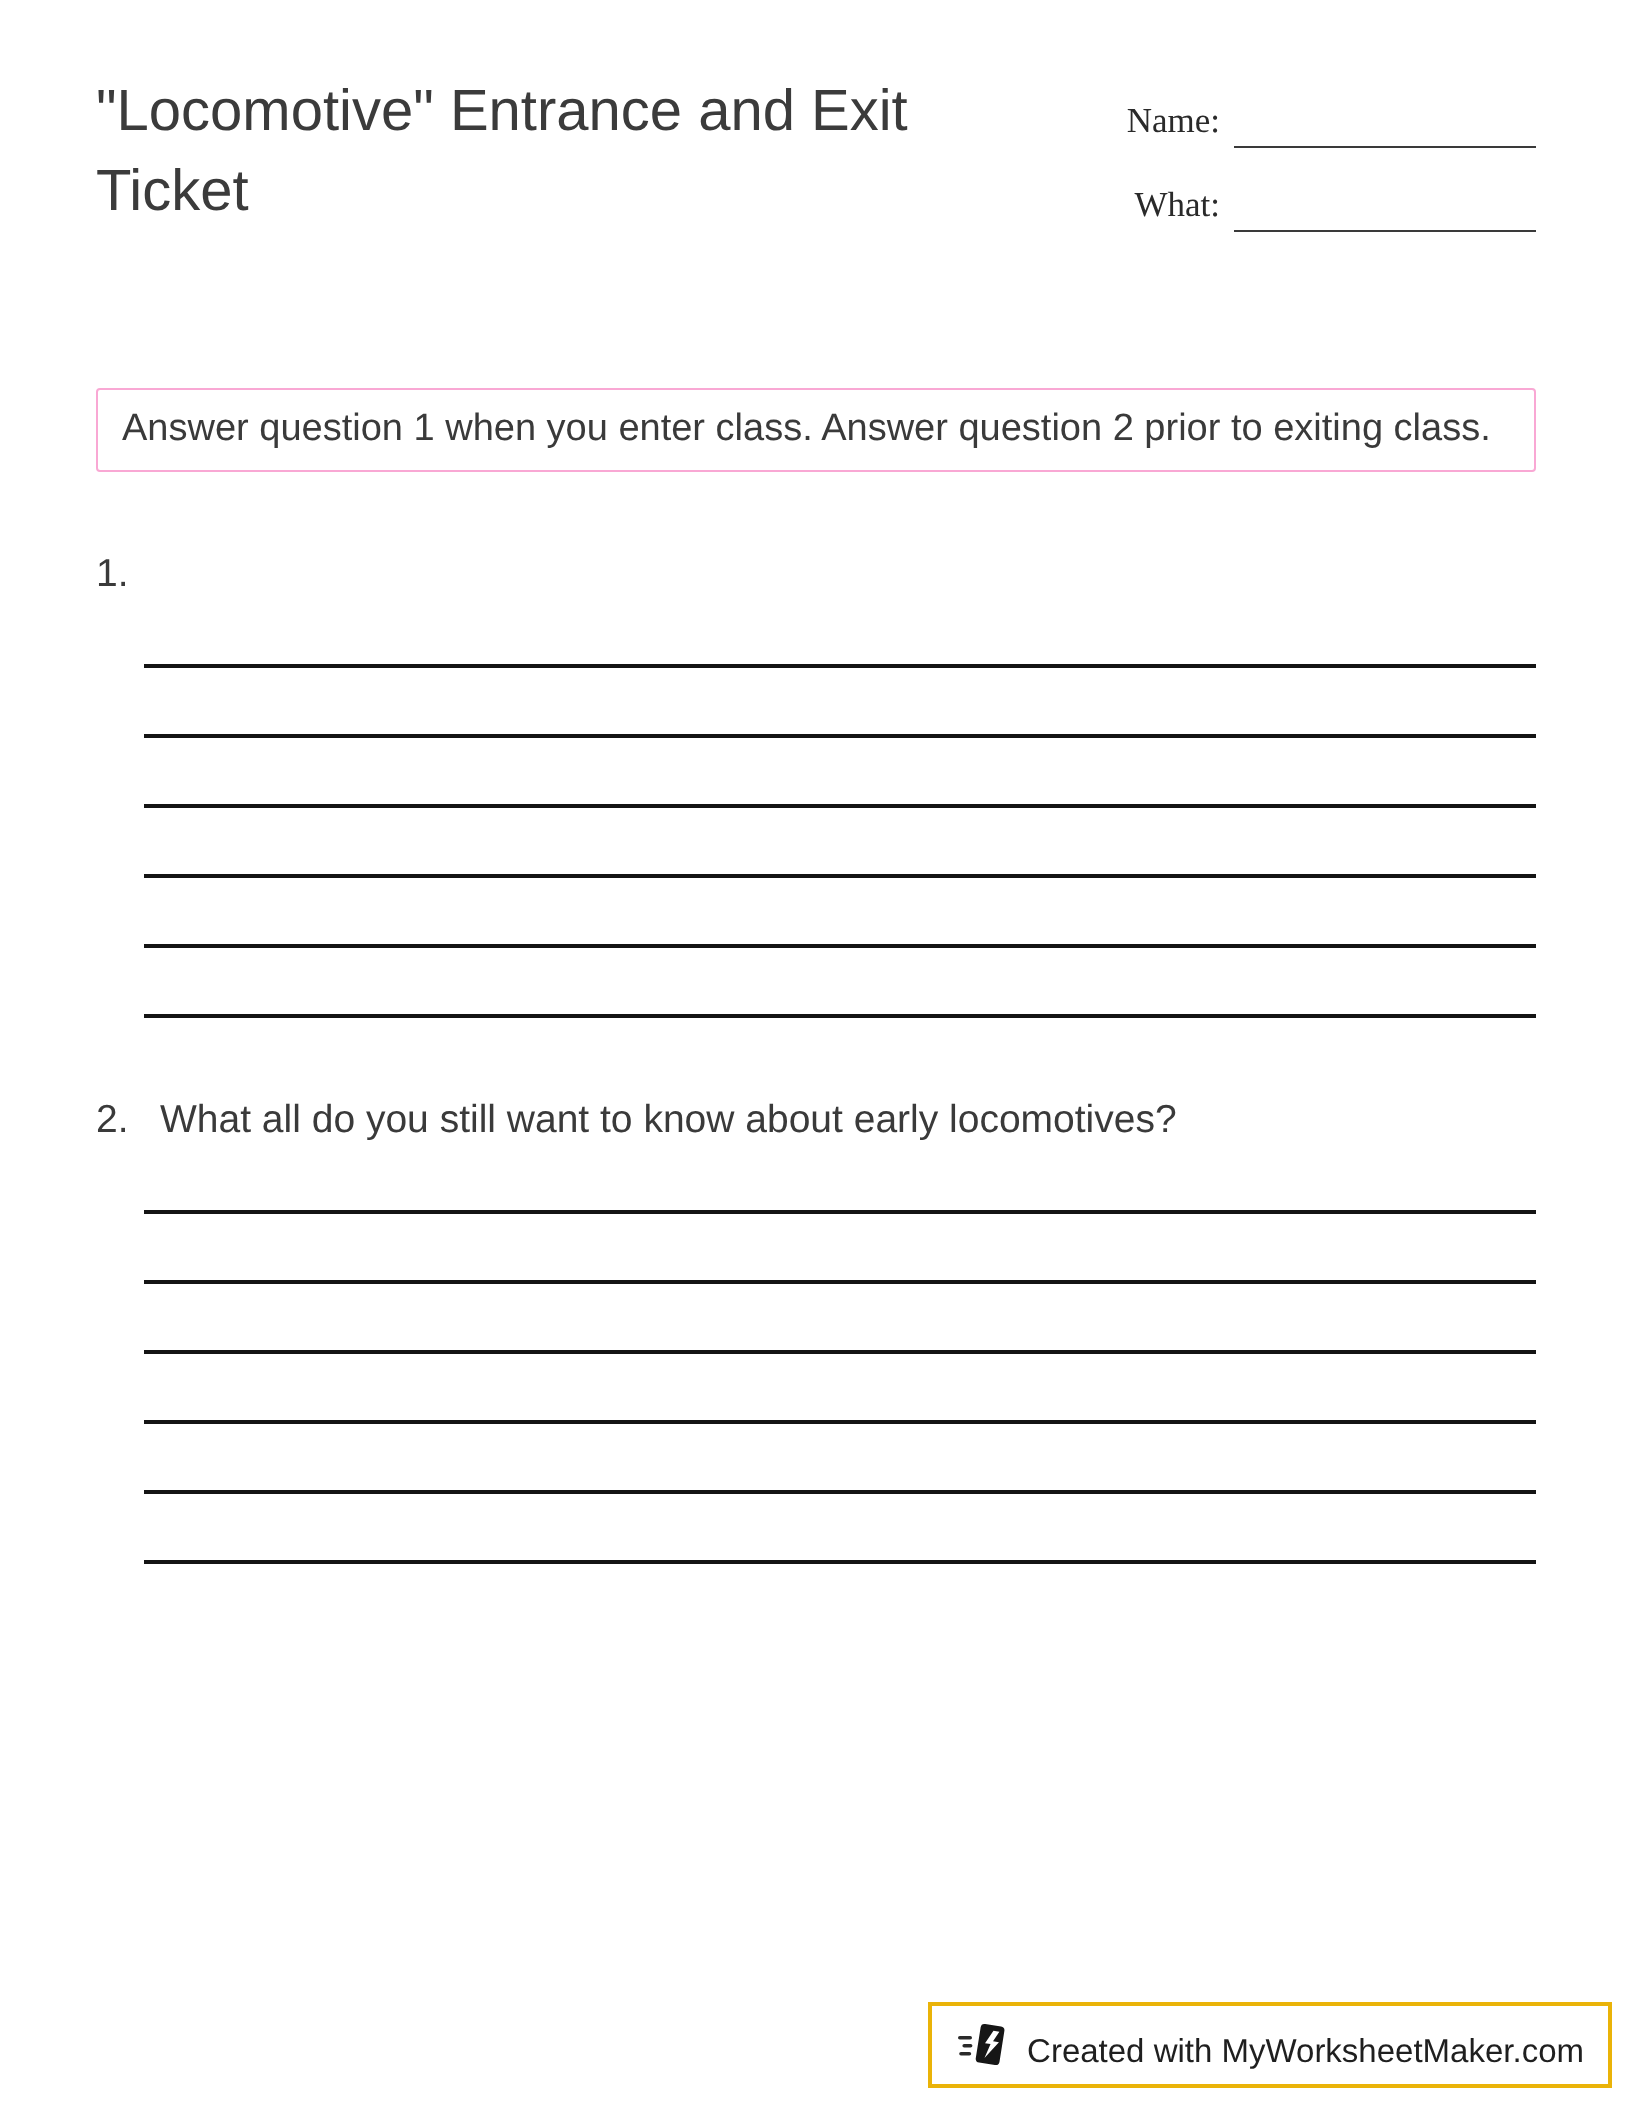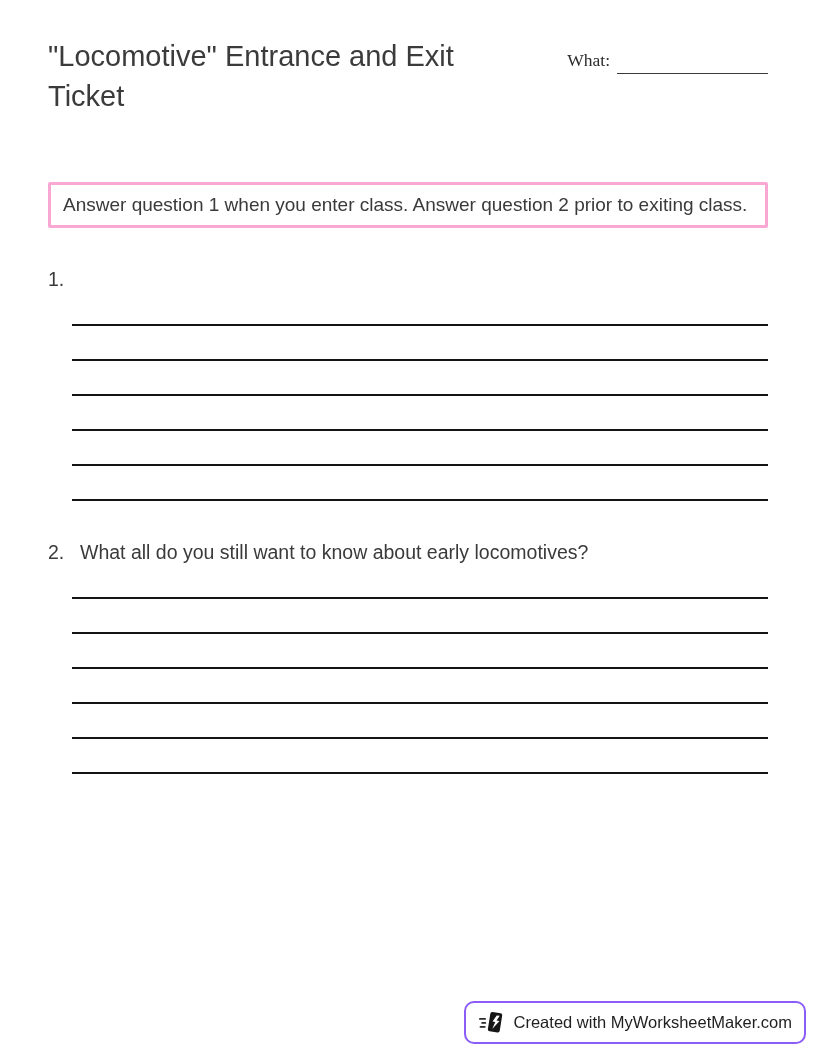--- a/index.html
+++ b/index.html
@@ -37,63 +37,67 @@
     text-align: right;
     margin-right: 7px;
     padding-bottom: 3px;
     white-space: nowrap;
   }
   .meta-line { flex: 1; height: 100%; border-bottom: 1.5px solid #3a3a3a; }
 
   
   .instructions-box {
     margin-top: 66px;
-    border: 3px solid #f9a8d4;
+    border: 1px solid #f9a8d4;
     border-radius: 2px;
     padding: 8px 12px;
     font-size: 19px;
     line-height: 24px;
     color: #3a3a3a;
   }
 
   
   .question { margin-top: 40px; }
   .q-row { display: flex; font-size: 19.5px; line-height: 23px; color: #3a3a3a; }
   .q-num { width: 32px; flex-shrink: 0; }
   .answer-lines { margin-left: 24px; }
   .answer-line { height: 33px; border-bottom: 2px solid #141414; }
 
   
   .footer-badge {
     position: absolute;
     right: 10px;
     bottom: 12px;
     display: flex;
-    align-items: center;
+    align-items: flex-end;
     gap: 9px;
-    border: 2px solid #8b5cf6;
-    border-radius: 10px;
+    border: 2px solid #eab308;
+    border-radius: 0;
     padding: 6px 12px;
     background: #ffffff;
     font-size: 16.5px;
     color: #1f1f1f;
     text-decoration: none;
     cursor: pointer;
   }
   .logo { display: inline-flex; width: 27px; height: 27px; }
 </style>
 </head>
 <body>
 
 <div class="sheet">
   <div class="content">
 
     <div class="header">
       <h1 class="title">"Locomotive" Entrance and Exit Ticket</h1>
       <div class="meta">
+        <div class="meta-row">
+          <span class="meta-label">Name:</span>
+          <span class="meta-line"></span>
+        </div>
         <div class="meta-row">
           <span class="meta-label">What:</span>
           <span class="meta-line"></span>
         </div>
       </div>
     </div>
 
     <div class="instructions-box">
       <span>Answer question 1 when you enter class. Answer question 2 prior to exiting class.</span>
     </div>

